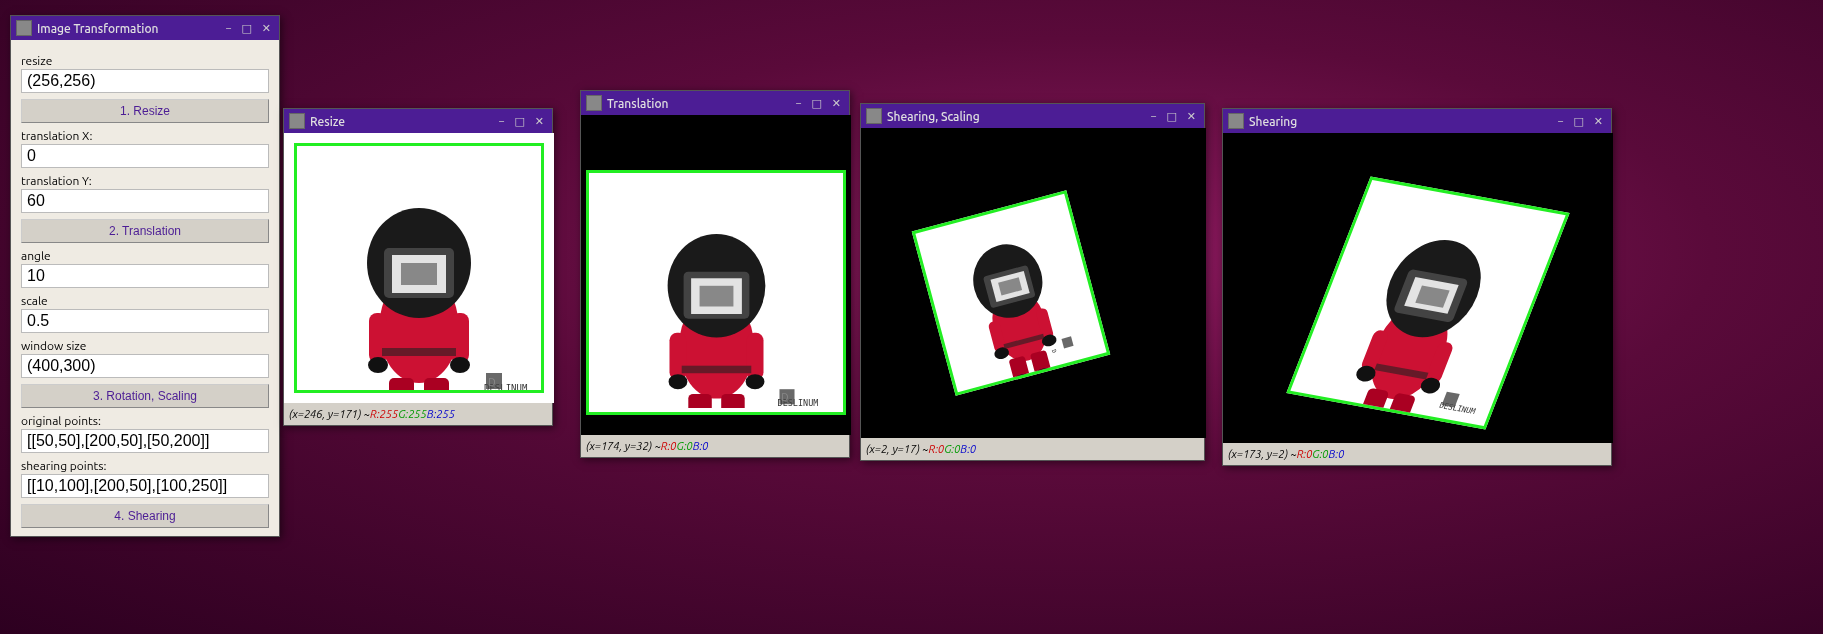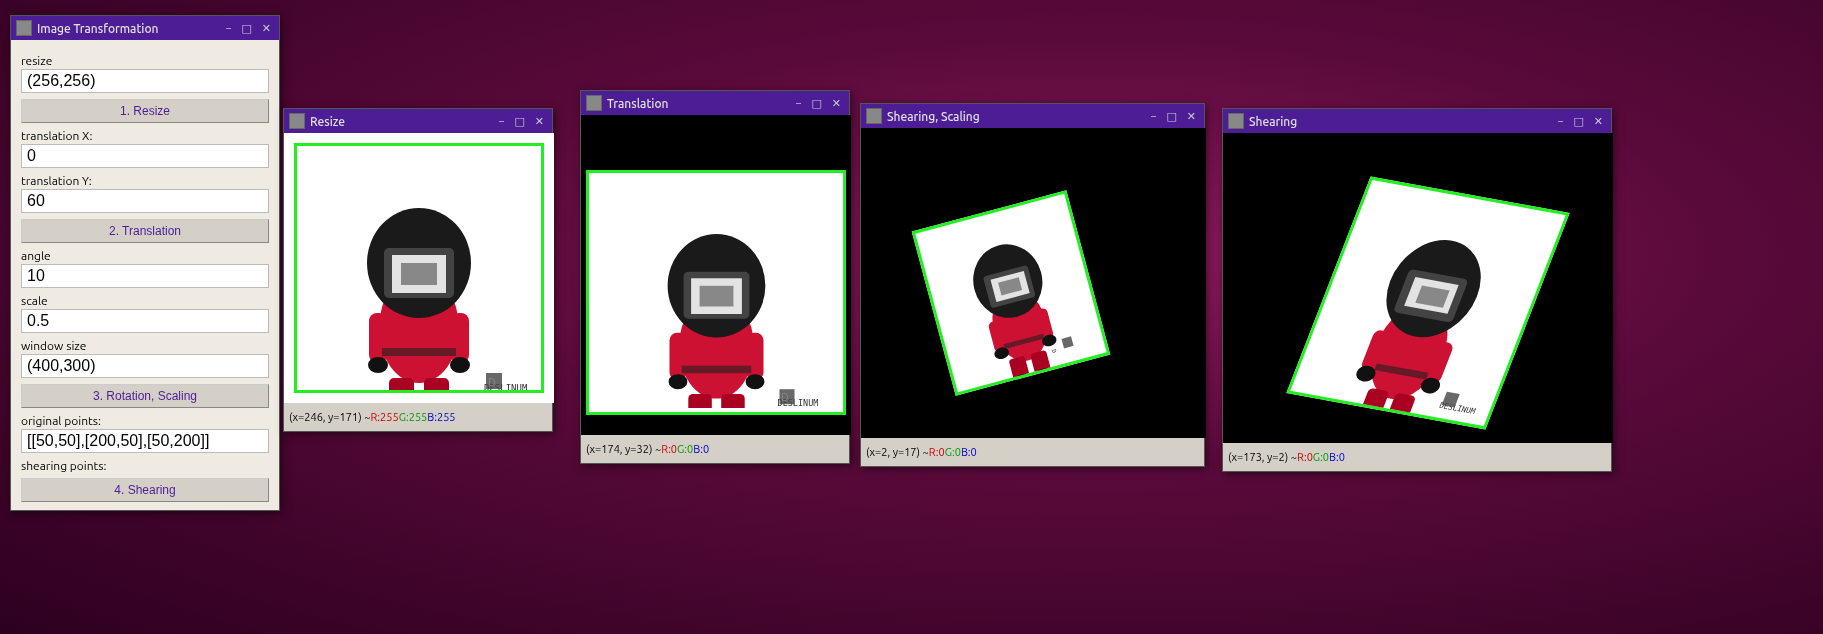--- a/index.html
+++ b/index.html
@@ -120,23 +120,24 @@
       background: #000;
       position: relative;
       overflow: hidden;
     }
 
     .img-window .status-bar {
       background: #d4d0c8;
       padding: 11px 5px;
       font-size: 11px;
       color: #000;
-      height: 28px;
+      height: 22px;
       display: flex;
       align-items: center;
+      font-style: italic;
     }
 
     .status-bar .rgb-r { color: #cc0000; }
     .status-bar .rgb-g { color: #009900; }
     .status-bar .rgb-b { color: #0000cc; }
 
   </style>
 </head>
 <body>
 
@@ -173,20 +174,21 @@
 
     <div class="field-label">window size</div>
     <input class="field-input" value="(400,300)" style="">
 
     <button class="action-btn">3. Rotation, Scaling</button>
 
     <div class="field-label">original points:</div>
     <input class="field-input" value="[[50,50],[200,50],[50,200]]" style="">
 
     <div class="field-label">shearing points:</div>
+    <input class="field-input" value="[[10,100],[200,50],[100,250]]" style="">
 
     <button class="action-btn">4. Shearing</button>
   </div>
 </div>
 
 <div class="window img-window" style="top: 108px; left: 283px; width: 270px;">
   <div class="window-titlebar">
     <div class="title-left">
       <div class="window-icon"></div>
       <span class="window-title">Resize</span>

